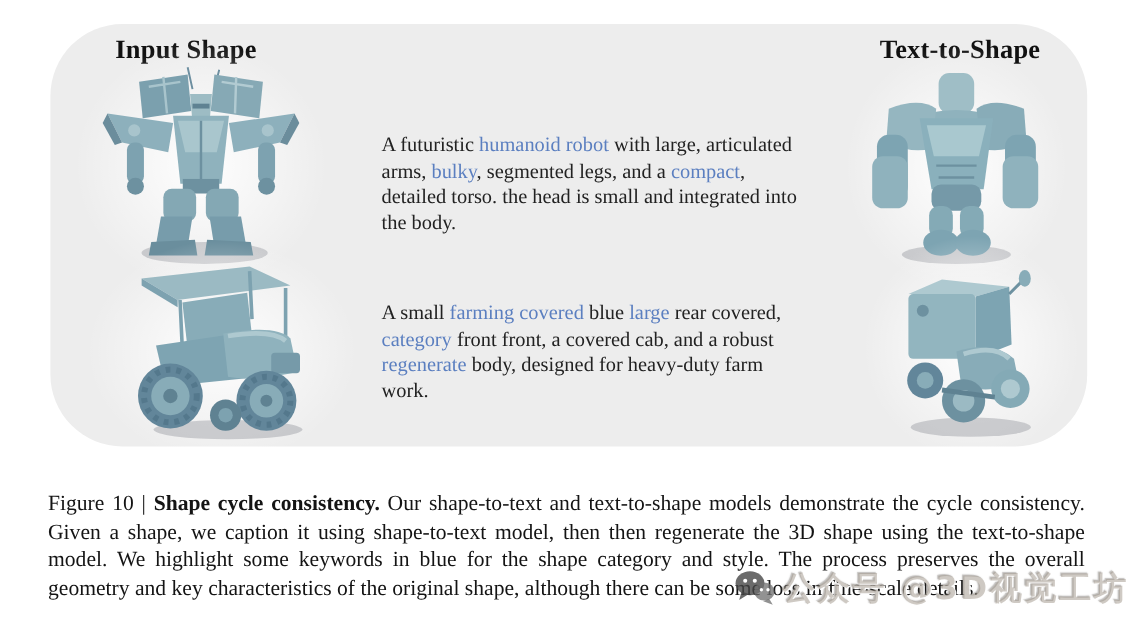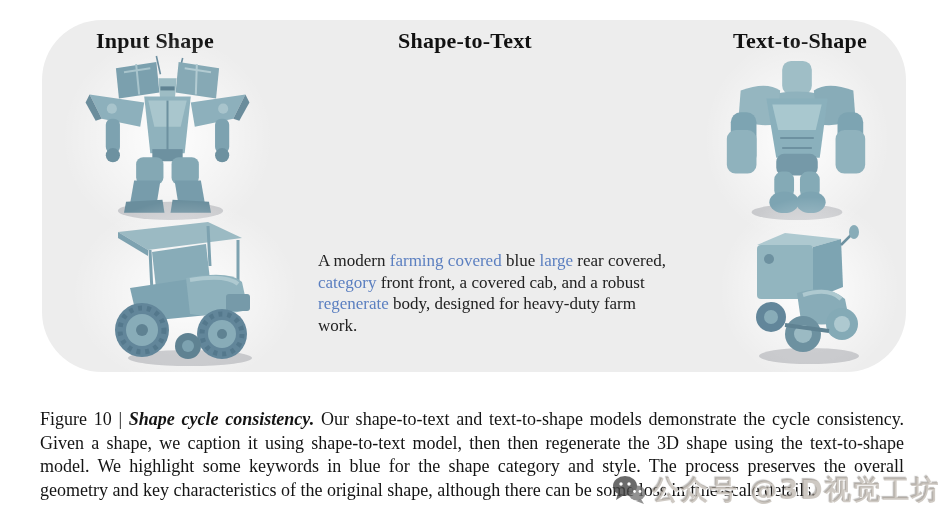--- a/index.html
+++ b/index.html
@@ -25,38 +25,37 @@
 
   
   .desc{position:absolute;left:318px;width:352px;font-size:17px;line-height:21.5px;color:#222;}
   .desc-1{top:93px;}
   .desc-2{top:233px;}
   .kw{color:#5b7fc0;}
 
   
   .caption{position:absolute;left:40px;top:390px;width:864px;
            font-size:18px;line-height:23.6px;text-align:justify;color:#141414;}
-  .caption b{font-weight:bold;font-style:italic;}
+  .caption b{font-weight:bold;}
 
   
   .watermark{position:absolute;left:612px;top:472px;display:flex;align-items:center;gap:6px;}
   .wm-text{font-family:"DejaVu Sans","Liberation Sans",sans-serif;font-weight:bold;
            font-size:27px;letter-spacing:2px;color:rgba(168,158,148,.55);
            text-shadow:1px 1px 0 rgba(255,255,255,.95),-1px -1px 1px rgba(95,90,85,.40);
            white-space:nowrap;}
 </style>
 </head>
 <body>
 
 <div class="page">
 
   <div class="panel"></div>
 
   <div class="col-header h-input">Input Shape</div>
-  <div class="col-header h-s2t">Shape-to-Text</div>
   <div class="col-header h-t2s">Text-to-Shape</div>
 
   <div class="shape-cell" style="left:80px;top:52px;width:175px;height:172px;">
     <div class="glow"></div>
     <svg width="175" height="172" viewBox="0 0 170 170">
       <ellipse cx="88" cy="157" rx="52" ry="9" fill="rgba(100,105,115,0.28)"></ellipse>
       <path d="M78 22 L74 4 M96 22 L100 6" stroke="#6d8fa0" stroke-width="1.6" fill="none"></path>
       <polygon points="34,16 74,10 77,40 37,46" fill="#7ba0ae"></polygon>
       <path d="M42 20 L68 16 M54 12 L57 42" stroke="#a8c4cc" stroke-width="2" fill="none"></path>
       <polygon points="96,10 136,16 133,46 93,40" fill="#86a9b5"></polygon>
@@ -149,22 +148,23 @@
       <circle cx="34" cy="102" r="15" fill="#62869a"></circle>
       <circle cx="34" cy="102" r="7" fill="#88acb8"></circle>
       <circle cx="66" cy="119" r="18" fill="#6d91a0"></circle>
       <circle cx="66" cy="119" r="9" fill="#9bbac3"></circle>
       <circle cx="105" cy="109" r="16" fill="#84aab6"></circle>
       <circle cx="105" cy="109" r="8" fill="#aec9d0"></circle>
       <path d="M48 110 L92 116" stroke="#5f8292" stroke-width="4" fill="none"></path>
     </svg>
   </div>
 
+  <p class="desc desc-1"><span>A futuristic </span><span class="kw">humanoid robot</span><span> with large, articulated arms, </span><span class="kw">bulky</span><span>, segmented legs, and a </span><span class="kw">compact</span><span>, detailed torso. the head is small and integrated into the body.</span></p>
 
-  <p class="desc desc-2"><span>A modern </span><span class="kw">farming covered</span><span> blue </span><span class="kw">large</span><span> rear covered, </span><span class="kw">category</span><span> front front, a covered cab, and a robust </span><span class="kw">regenerate</span><span> body, designed for heavy-duty farm work.</span></p>
+  <p class="desc desc-2"><span>A small </span><span class="kw">farming covered</span><span> blue </span><span class="kw">large</span><span> rear covered, </span><span class="kw">category</span><span> front front, a covered cab, and a robust </span><span class="kw">regenerate</span><span> body, designed for heavy-duty farm work.</span></p>
 
   <p class="caption"><span>Figure 10 | </span><b>Shape cycle consistency.</b><span> Our shape-to-text and text-to-shape models demonstrate the cycle consistency. Given a shape, we caption it using shape-to-text model, then then regenerate the 3D shape using the text-to-shape model. We highlight some keywords in blue for the shape category and style. The process preserves the overall geometry and key characteristics of the original shape, although there can be some loss in fine-scale details.</span></p>
 
   <div class="watermark">
     <svg width="34" height="30" viewBox="0 0 34 30">
       <ellipse cx="13" cy="11" rx="12" ry="10" fill="rgba(70,70,70,0.8)"></ellipse>
       <polygon points="6,18 4,25 12,20" fill="rgba(70,70,70,0.8)"></polygon>
       <circle cx="9" cy="9" r="1.7" fill="#ffffff"></circle>
       <circle cx="17" cy="9" r="1.7" fill="#ffffff"></circle>
       <ellipse cx="25" cy="18" rx="8.5" ry="7.5" fill="rgba(110,110,110,0.75)"></ellipse>

